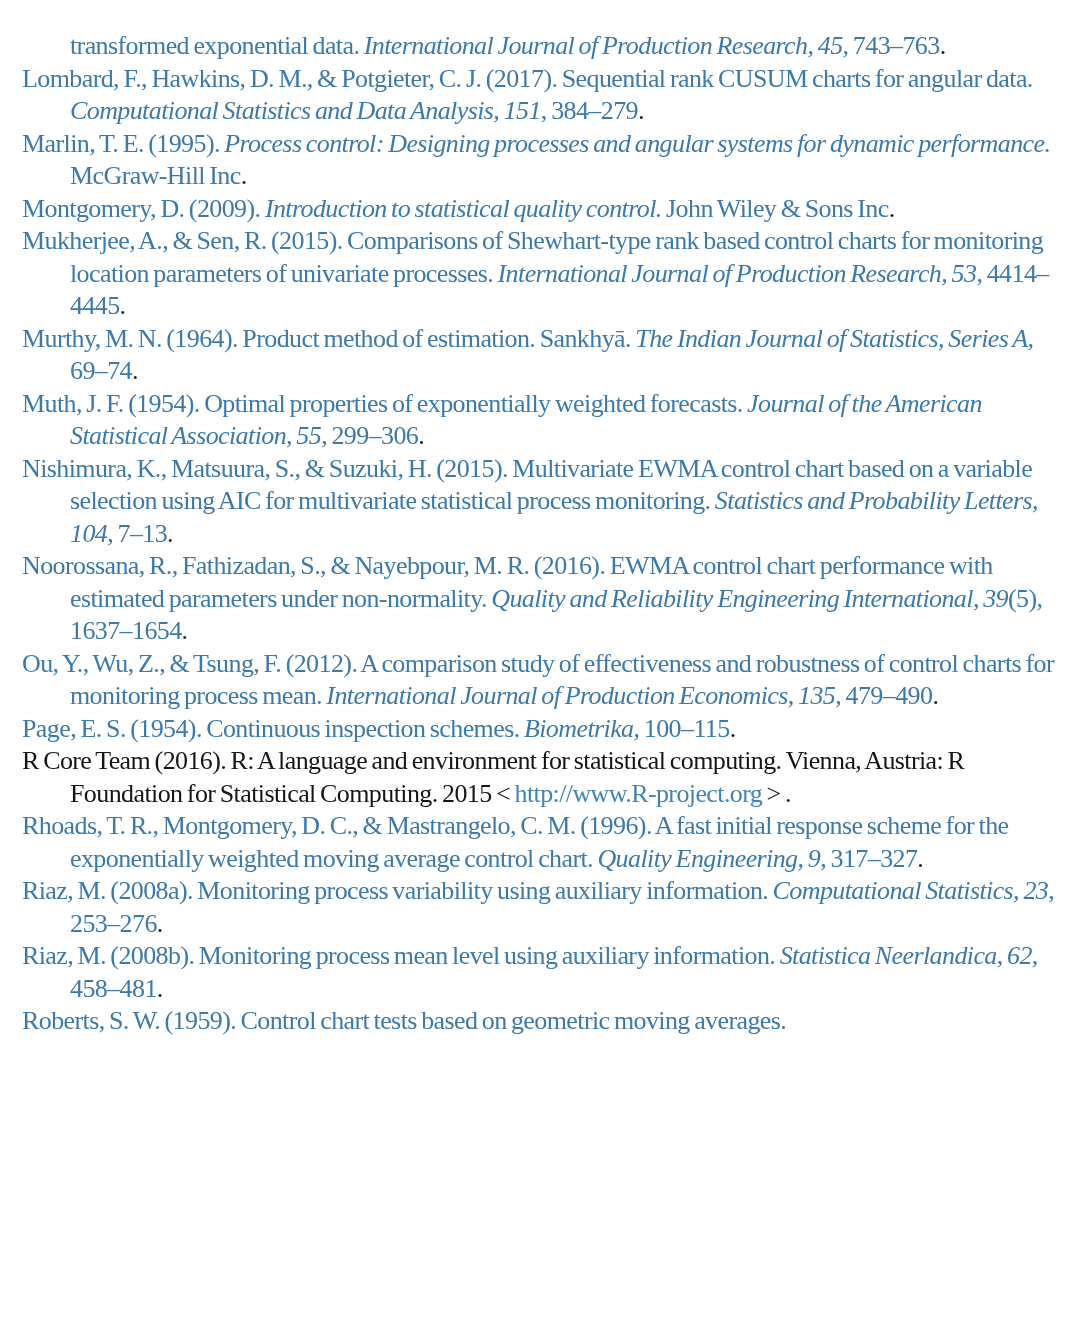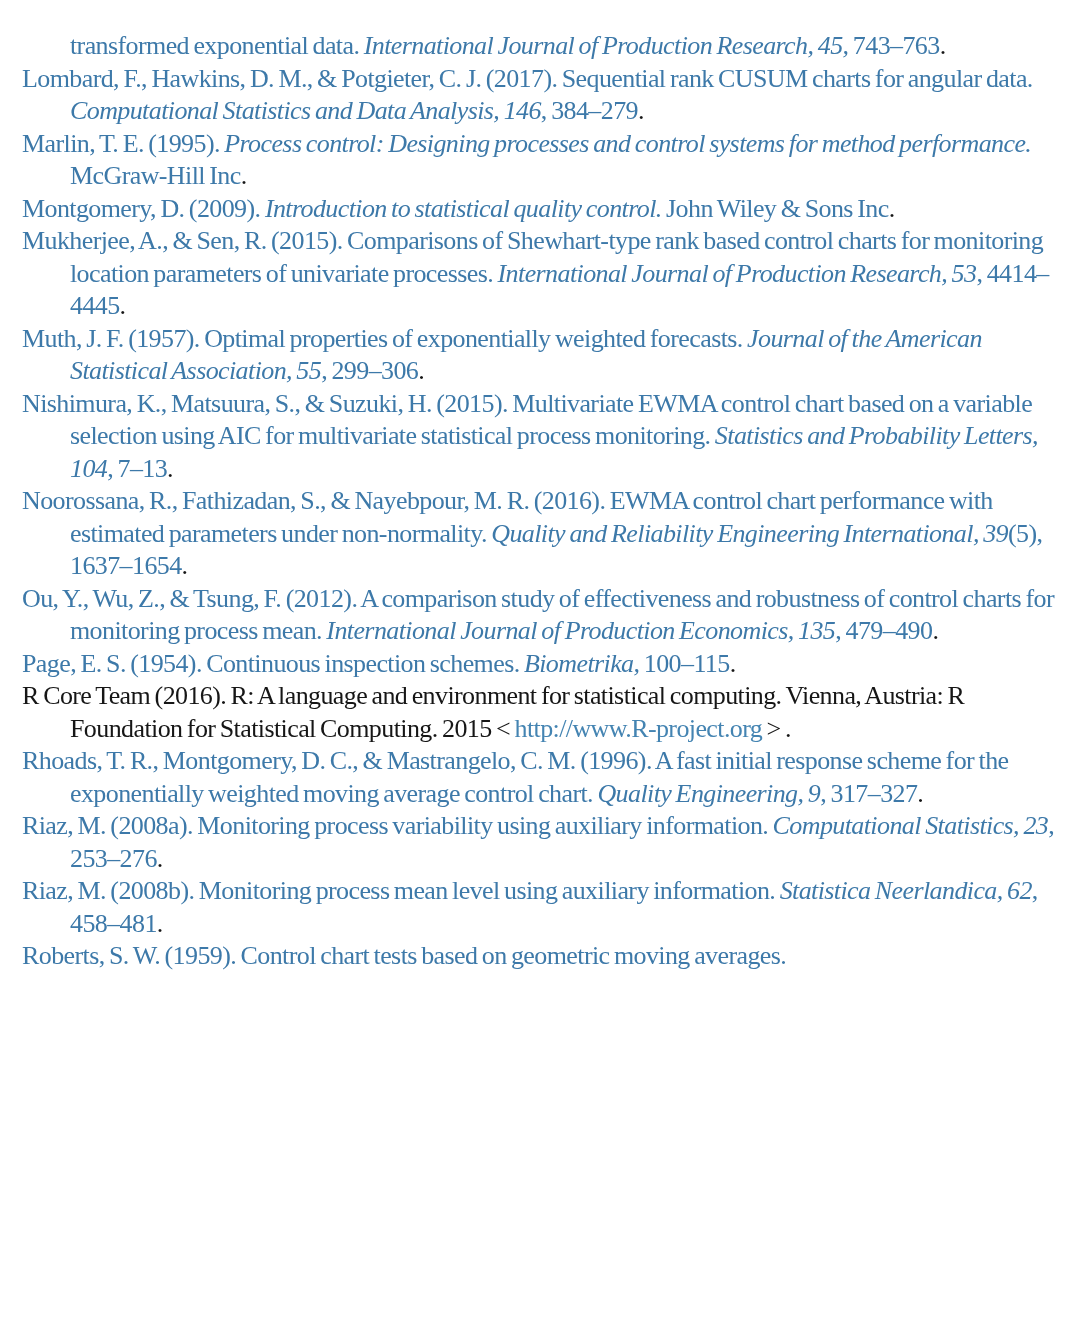--- a/index.html
+++ b/index.html
@@ -41,25 +41,26 @@
   .s-bk    { color: var(--text-color, #161616); font-style: normal; }
   .s-bki   { color: var(--text-color, #161616); }
   .s-link  { color: var(--url-color, #4484b2);  font-style: normal; }
 </style>
 </head>
 <body>
 
 <div class="page">
   <div class="refs">
       <p class="ref cont"><span class="s-blue">transformed exponential data. </span><span class="s-it">International Journal of Production Research, 45, </span><span class="s-blue">743–763</span><span class="s-bk">.</span></p>
-      <p class="ref"><span class="s-blue">Lombard, F., Hawkins, D. M., &amp; Potgieter, C. J. (2017). Sequential rank CUSUM charts for angular data. </span><span class="s-it">Computational Statistics and Data Analysis, 146</span><span class="s-blue">, 384–279</span><span class="s-bk">.</span></p>
-      <p class="ref"><span class="s-blue">Marlin, T. E. (1995). </span><span class="s-it">Process control: Designing processes and control systems for method performance.</span><span class="s-blue"> McGraw-Hill Inc</span><span class="s-bk">.</span></p>
+      <p class="ref"><span class="s-blue">Lombard, F., Hawkins, D. M., &amp; Potgieter, C. J. (2017). Sequential rank CUSUM charts for angular data. </span><span class="s-it">Computational Statistics and Data Analysis, 151</span><span class="s-blue">, 384–279</span><span class="s-bk">.</span></p>
+      <p class="ref"><span class="s-blue">Marlin, T. E. (1995). </span><span class="s-it">Process control: Designing processes and angular systems for dynamic performance.</span><span class="s-blue"> McGraw-Hill Inc</span><span class="s-bk">.</span></p>
       <p class="ref"><span class="s-blue">Montgomery, D. (2009). </span><span class="s-it">Introduction to statistical quality control.</span><span class="s-blue"> John Wiley &amp; Sons Inc</span><span class="s-bk">.</span></p>
       <p class="ref"><span class="s-blue">Mukherjee, A., &amp; Sen, R. (2015). Comparisons of Shewhart-type rank based control charts for monitoring location parameters of univariate processes. </span><span class="s-it">International Journal of Production Research, 53</span><span class="s-blue">, 4414–4445</span><span class="s-bk">.</span></p>
-      <p class="ref"><span class="s-blue">Muth, J. F. (1957). Optimal properties of exponentially weighted forecasts. </span><span class="s-it">Journal of the American Statistical Association, 55</span><span class="s-blue">, 299–306</span><span class="s-bk">.</span></p>
+      <p class="ref"><span class="s-blue">Murthy, M. N. (1964). Product method of estimation. Sankhyā. </span><span class="s-it">The Indian Journal of Statistics, Series A,</span><span class="s-blue"> 69–74</span><span class="s-bk">.</span></p>
+      <p class="ref"><span class="s-blue">Muth, J. F. (1954). Optimal properties of exponentially weighted forecasts. </span><span class="s-it">Journal of the American Statistical Association, 55</span><span class="s-blue">, 299–306</span><span class="s-bk">.</span></p>
       <p class="ref"><span class="s-blue">Nishimura, K., Matsuura, S., &amp; Suzuki, H. (2015). Multivariate EWMA control chart based on a variable selection using AIC for multivariate statistical process monitoring. </span><span class="s-it">Statistics and Probability Letters, 104</span><span class="s-blue">, 7–13</span><span class="s-bk">.</span></p>
       <p class="ref"><span class="s-blue">Noorossana, R., Fathizadan, S., &amp; Nayebpour, M. R. (2016). EWMA control chart performance with estimated parameters under non-normality. </span><span class="s-it">Quality and Reliability Engineering International, 39</span><span class="s-blue">(5), 1637–1654</span><span class="s-bk">.</span></p>
       <p class="ref"><span class="s-blue">Ou, Y., Wu, Z., &amp; Tsung, F. (2012). A comparison study of effectiveness and robustness of control charts for monitoring process mean. </span><span class="s-it">International Journal of Production Economics, 135</span><span class="s-blue">, 479–490</span><span class="s-bk">.</span></p>
       <p class="ref"><span class="s-blue">Page, E. S. (1954). Continuous inspection schemes. </span><span class="s-it">Biometrika,</span><span class="s-blue"> 100–115</span><span class="s-bk">.</span></p>
       <p class="ref"><span class="s-bk">R Core Team (2016). </span><span class="s-bki">R: A language and environment for statistical computing</span><span class="s-bk">. Vienna, Austria: R Foundation for Statistical Computing. 2015 &lt; </span><span class="s-link">http://www.R-project.org</span><span class="s-bk"> &gt; .</span></p>
       <p class="ref"><span class="s-blue">Rhoads, T. R., Montgomery, D. C., &amp; Mastrangelo, C. M. (1996). A fast initial response scheme for the exponentially weighted moving average control chart. </span><span class="s-it">Quality Engineering, 9</span><span class="s-blue">, 317–327</span><span class="s-bk">.</span></p>
       <p class="ref"><span class="s-blue">Riaz, M. (2008a). Monitoring process variability using auxiliary information. </span><span class="s-it">Computational Statistics, 23</span><span class="s-blue">, 253–276</span><span class="s-bk">.</span></p>
       <p class="ref"><span class="s-blue">Riaz, M. (2008b). Monitoring process mean level using auxiliary information. </span><span class="s-it">Statistica Neerlandica, 62</span><span class="s-blue">, 458–481</span><span class="s-bk">.</span></p>
       <p class="ref"><span class="s-blue">Roberts, S. W. (1959). Control chart tests based on geometric moving averages.</span></p>
     </div>

